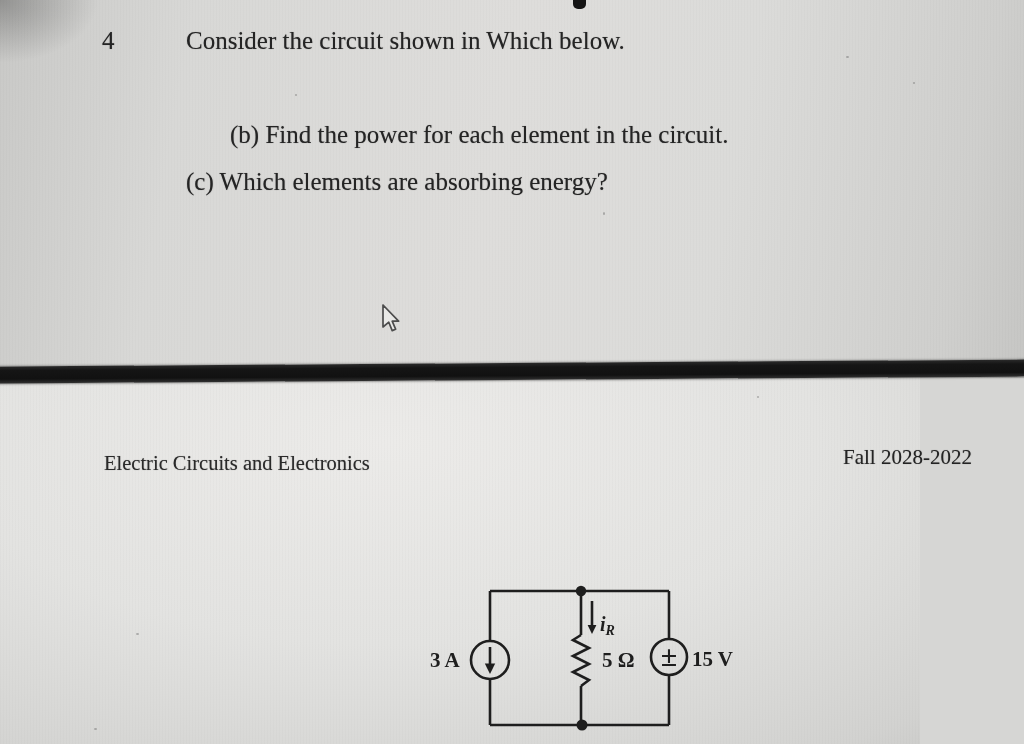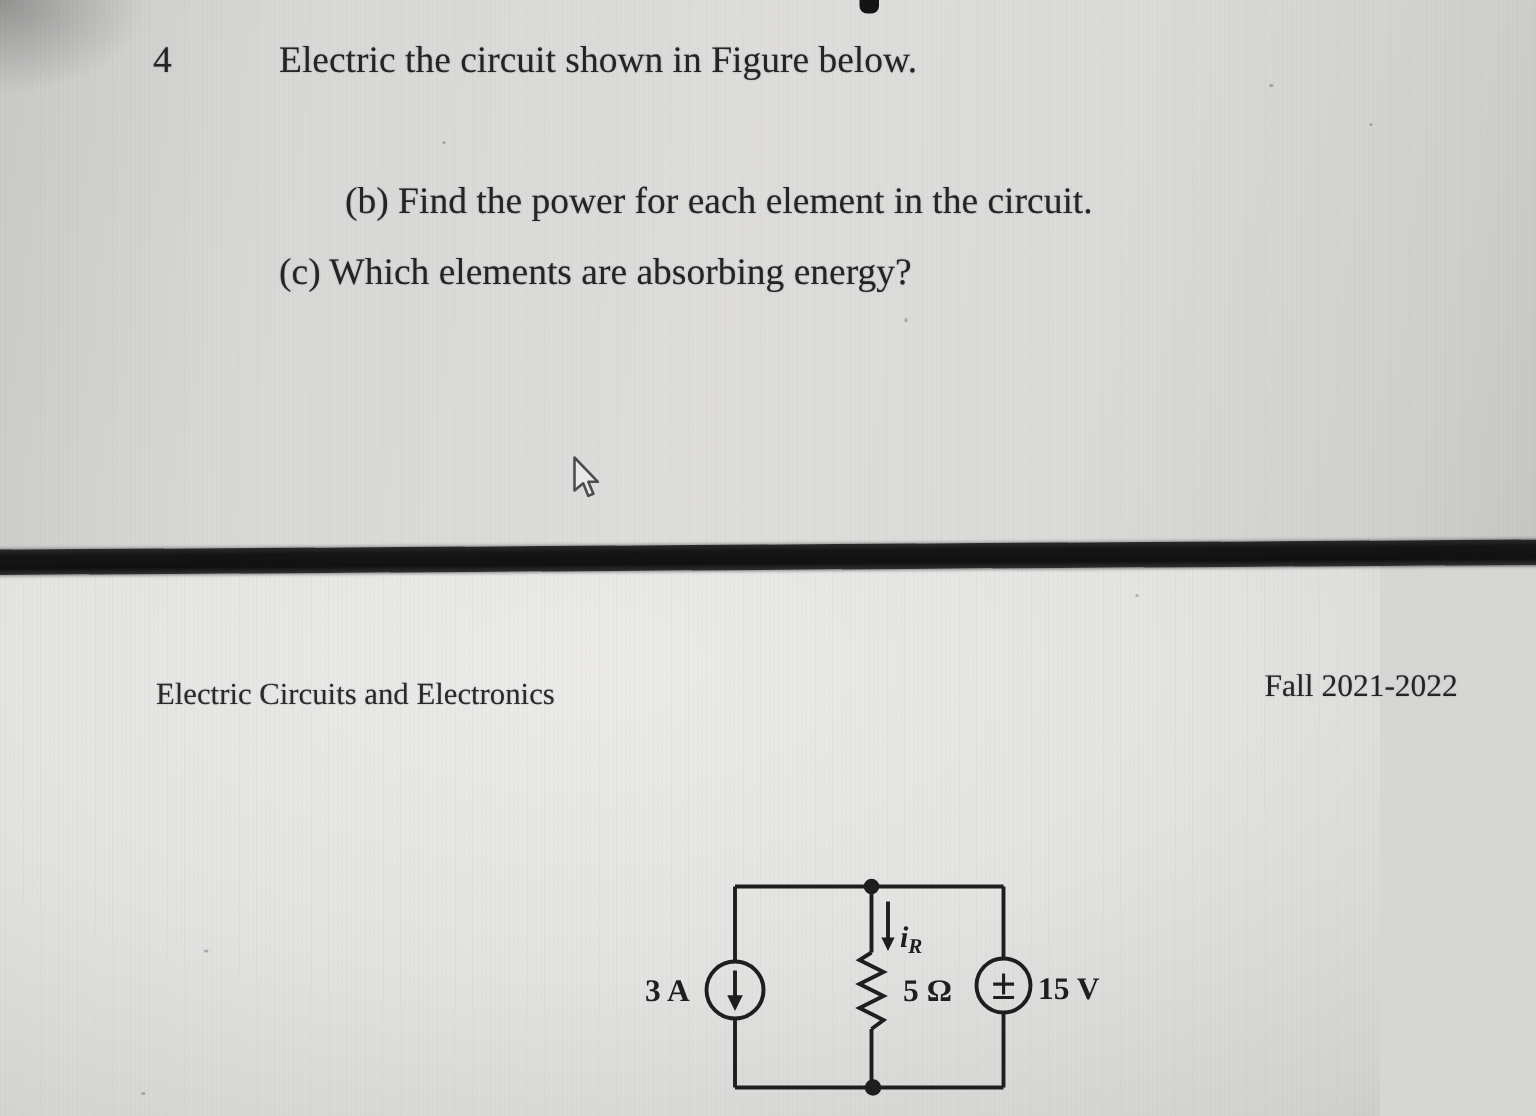--- a/index.html
+++ b/index.html
@@ -69,42 +69,42 @@
 </head>
 <body>
 
 <div class="screen">
 
   <section class="top-page">
     <div class="top-mark"></div>
 
     <div class="q-number">4</div>
 
-    <div class="q-line l1">Electric the circuit shown in Figure below.</div>
+    <div class="q-line l1">Consider the circuit shown in Which below.</div>
 
 
     <div class="q-line l3">(b) Find the power for each element in the circuit.</div>
 
     <div class="q-line l4">(c) Which elements are absorbing energy?</div>
 
     <div class="speck" style="left:846px;top:56px;width:3px;height:2px;"></div>
     <div class="speck" style="left:913px;top:82px;width:2px;height:2px;"></div>
     <div class="speck" style="left:295px;top:94px;width:2px;height:2px;"></div>
     <div class="speck" style="left:603px;top:212px;width:2px;height:3px;"></div>
   </section>
 
   <svg class="cursor" viewBox="0 0 22 30">
     <polygon points="3,1 3,23 8.8,18.2 12.2,26.6 15.6,25.2 12.2,17.2 18.6,17.2" fill="#e9e9e7" stroke="#4c4c4c" stroke-width="1.7" stroke-linejoin="round"></polygon>
   </svg>
 
   <div class="band"></div>
 
   <section class="bottom-page">
     <div class="course">Electric Circuits and Electronics</div>
-    <div class="term">Fall 2021-2022</div>
+    <div class="term">Fall 2028-2022</div>
 
     <div class="speck" style="left:136px;top:257px;width:3px;height:2px;"></div>
     <div class="speck" style="left:757px;top:20px;width:2px;height:2px;"></div>
     <div class="speck" style="left:94px;top:352px;width:3px;height:2px;"></div>
 
     <svg class="circuit-svg" viewBox="420 570 340 174" fill="none" stroke="#1e1e1e" stroke-width="2.6">
 
       <line x1="490" y1="591" x2="669" y2="591"></line>
       <line x1="490" y1="725" x2="669" y2="725"></line>
       <line x1="490" y1="591" x2="490" y2="641"></line>

